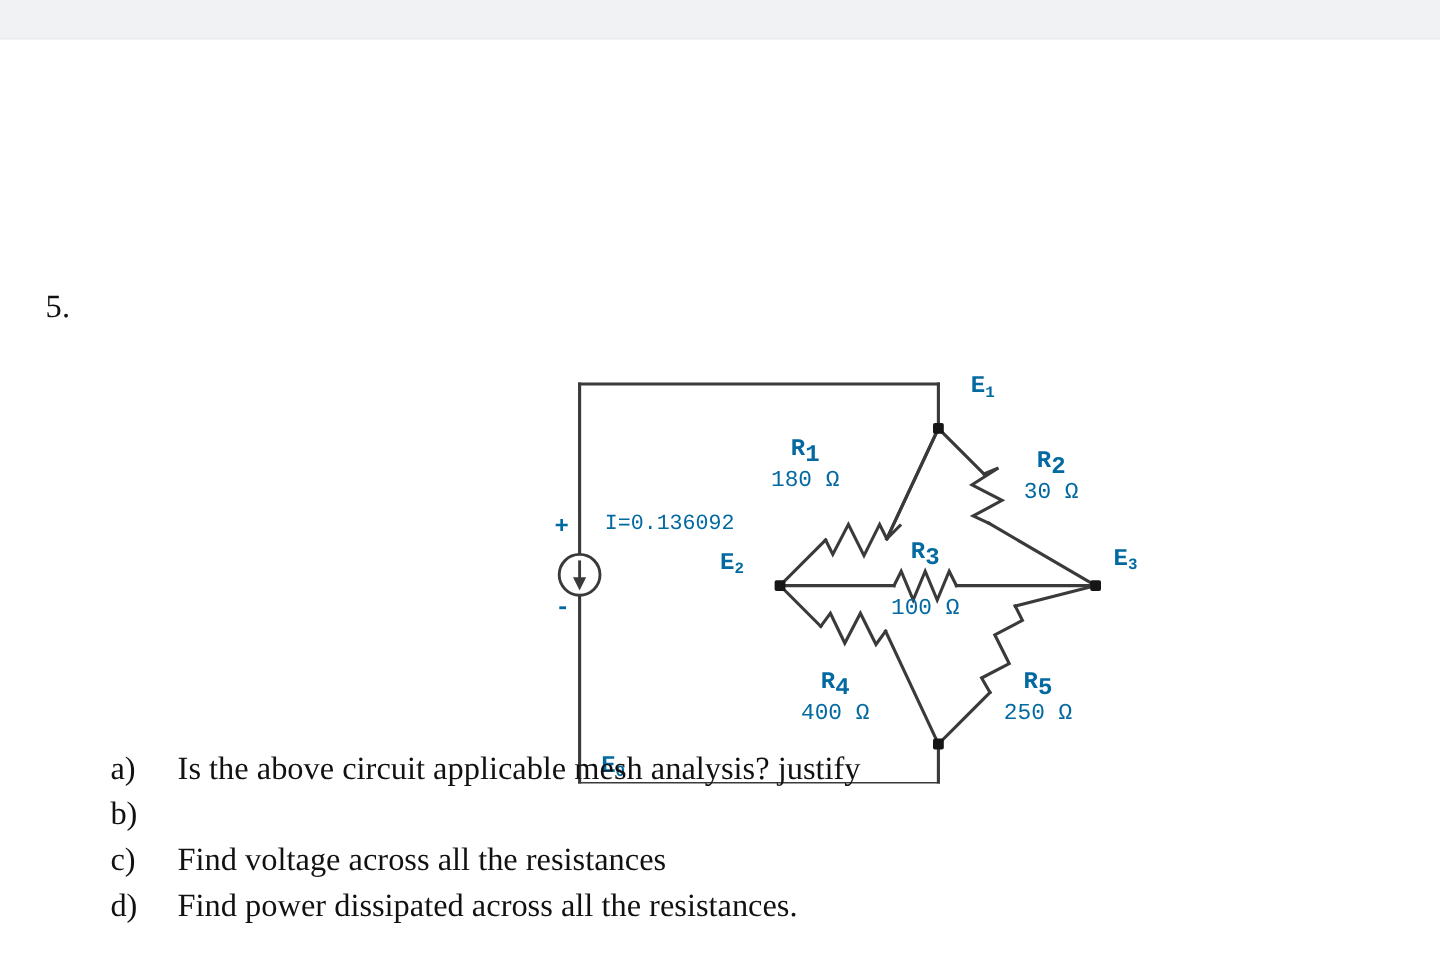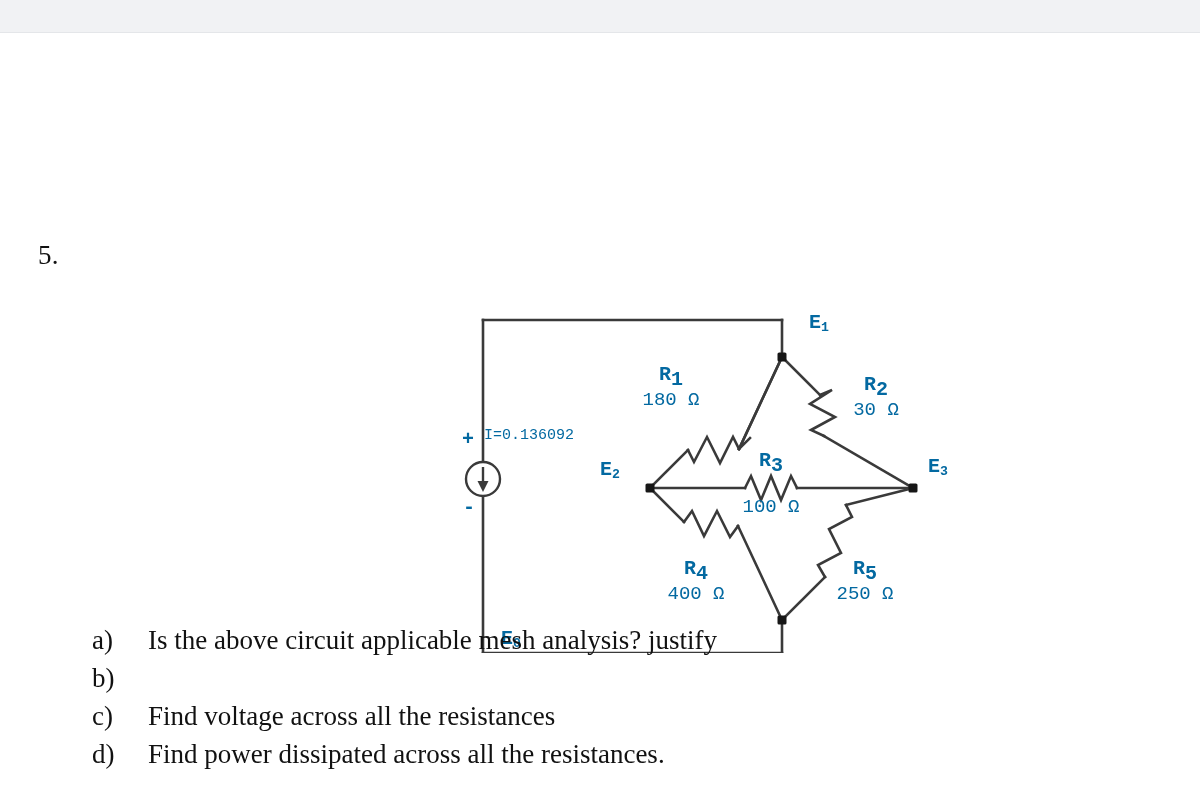--- a/index.html
+++ b/index.html
@@ -89,21 +89,22 @@
   }
   .lbl-res {
     font-size: 19px;
     text-align: center;
   }
   .lbl-res .rn {
     font-weight: bold;
     font-size: 20px;
   }
   .lbl-src {
-    font-size: 15px;
+    font-size: 18px;
+    margin-left: 20px;
   }
   .lbl-sign {
     font-size: 20px;
     font-weight: bold;
   }
 
   
   .sub-list {
     position: absolute;
     left: 92px;

